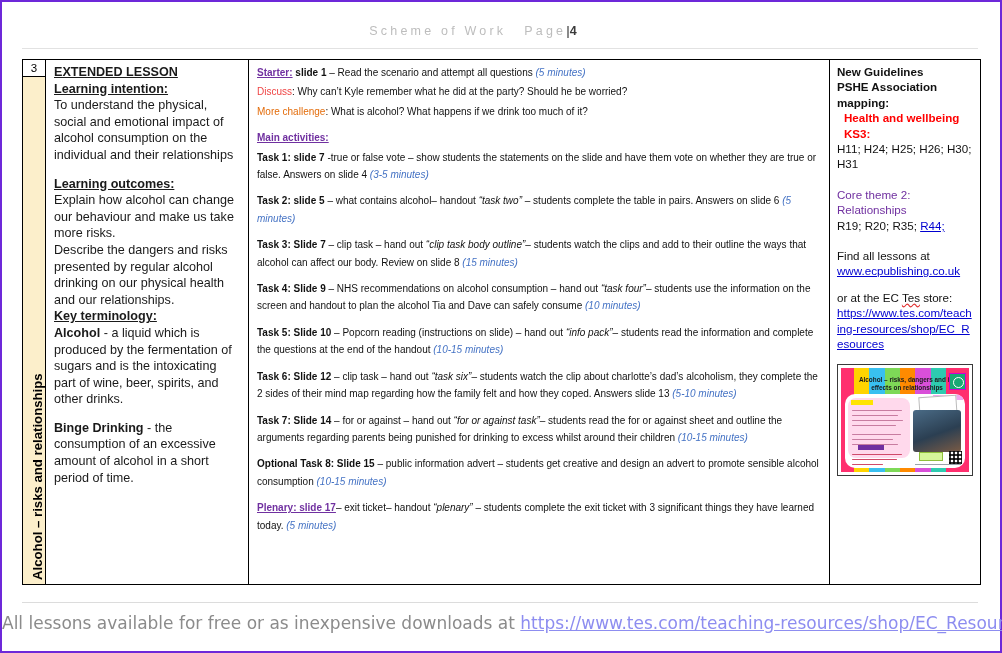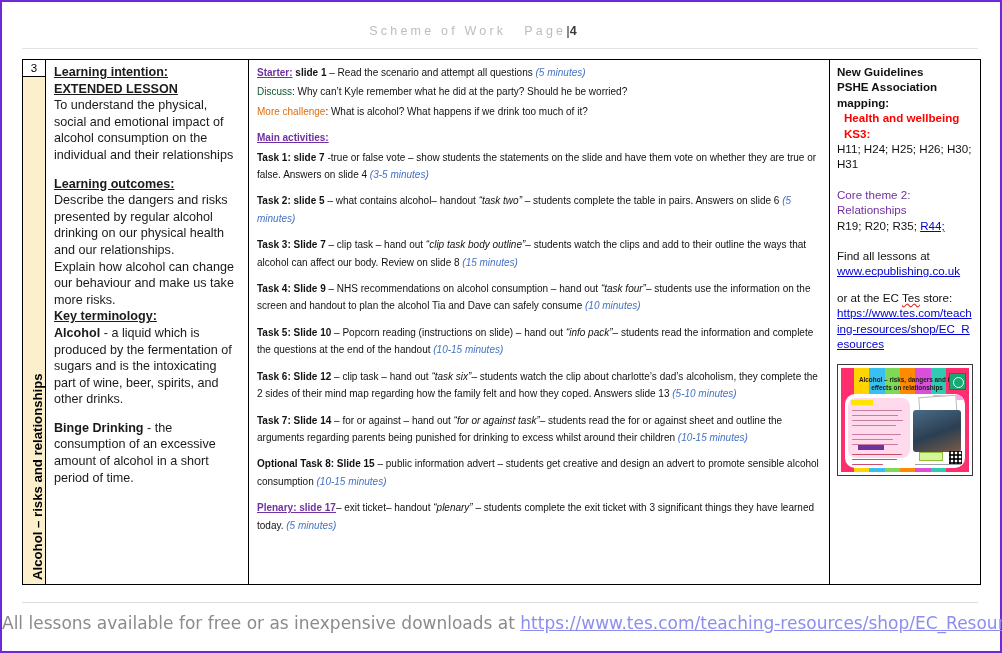--- a/index.html
+++ b/index.html
@@ -130,21 +130,21 @@
     color: #111111;
     overflow: hidden;
   }
   .col-act p { margin: 0 0 9px 0; }
   .col-act p.tight { margin-bottom: 2px; }
   .lbl-purple {
     color: #7030a0;
     font-weight: bold;
     text-decoration: underline;
   }
-  .lbl-red { color: #14532d; }
+  .lbl-red { color: #ef4444; }
   .lbl-orange { color: #e36c0a; }
   .bold { font-weight: bold; }
   .ital { font-style: italic; }
   .time {
     color: #4472c4;
     font-style: italic;
   }
 
   
   .col-map {
@@ -344,27 +344,27 @@
     <div class="col-num">
       <div class="num-cell">3</div>
       <div class="rot-wrap">
         <div class="rot-inner">
           <span class="rot-label">Alcohol – risks and relationships</span>
         </div>
       </div>
     </div>
 
     <div class="col-learn">
+      <span class="hdr">EXTENDED LESSON</span>
       <span class="hdr">Learning intention:</span>
-      <span class="hdr">EXTENDED LESSON</span>
       <p>To understand the physical, social and emotional impact of alcohol consumption on the individual and their relationships</p>
       <div class="spacer"></div>
       <span class="hdr">Learning outcomes:</span>
+      <p>Explain how alcohol can change our behaviour and make us take more risks.</p>
       <p>Describe the dangers and risks presented by regular alcohol drinking on our physical health and our relationships.</p>
-      <p>Explain how alcohol can change our behaviour and make us take more risks.</p>
       <span class="hdr">Key terminology:</span>
       <p><b>Alcohol</b><span> - a liquid which is produced by the fermentation of sugars and is the intoxicating part of wine, beer, spirits, and other drinks.</span></p>
       <div class="spacer"></div>
       <p><b>Binge Drinking</b><span> - the consumption of an excessive amount of alcohol in a short period of time.</span></p>
     </div>
 
     <div class="col-act">
       <p class="tight">
         <span class="lbl-purple">Starter:</span>
         <span class="bold">slide 1</span><span> – Read the scenario and attempt all questions </span><span class="time">(5 minutes)</span>

